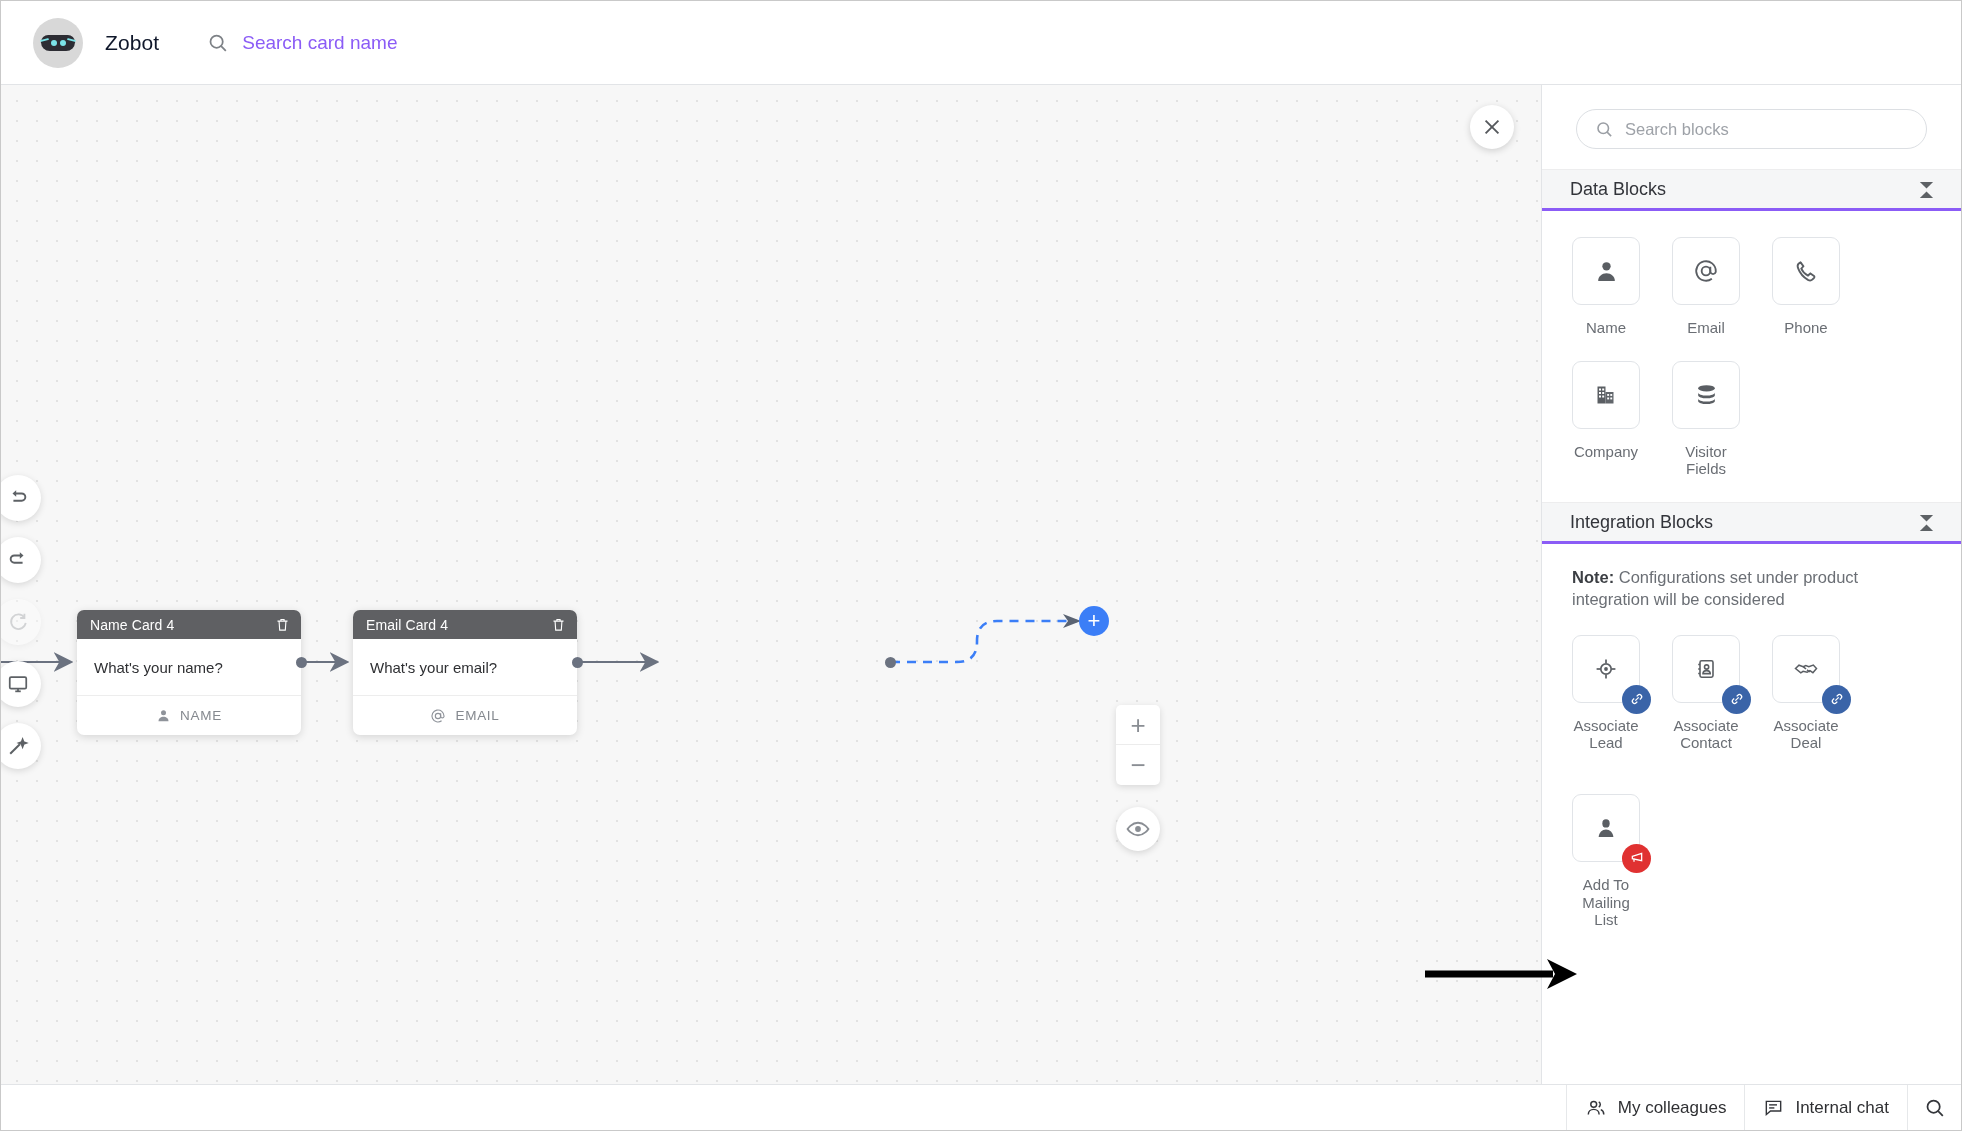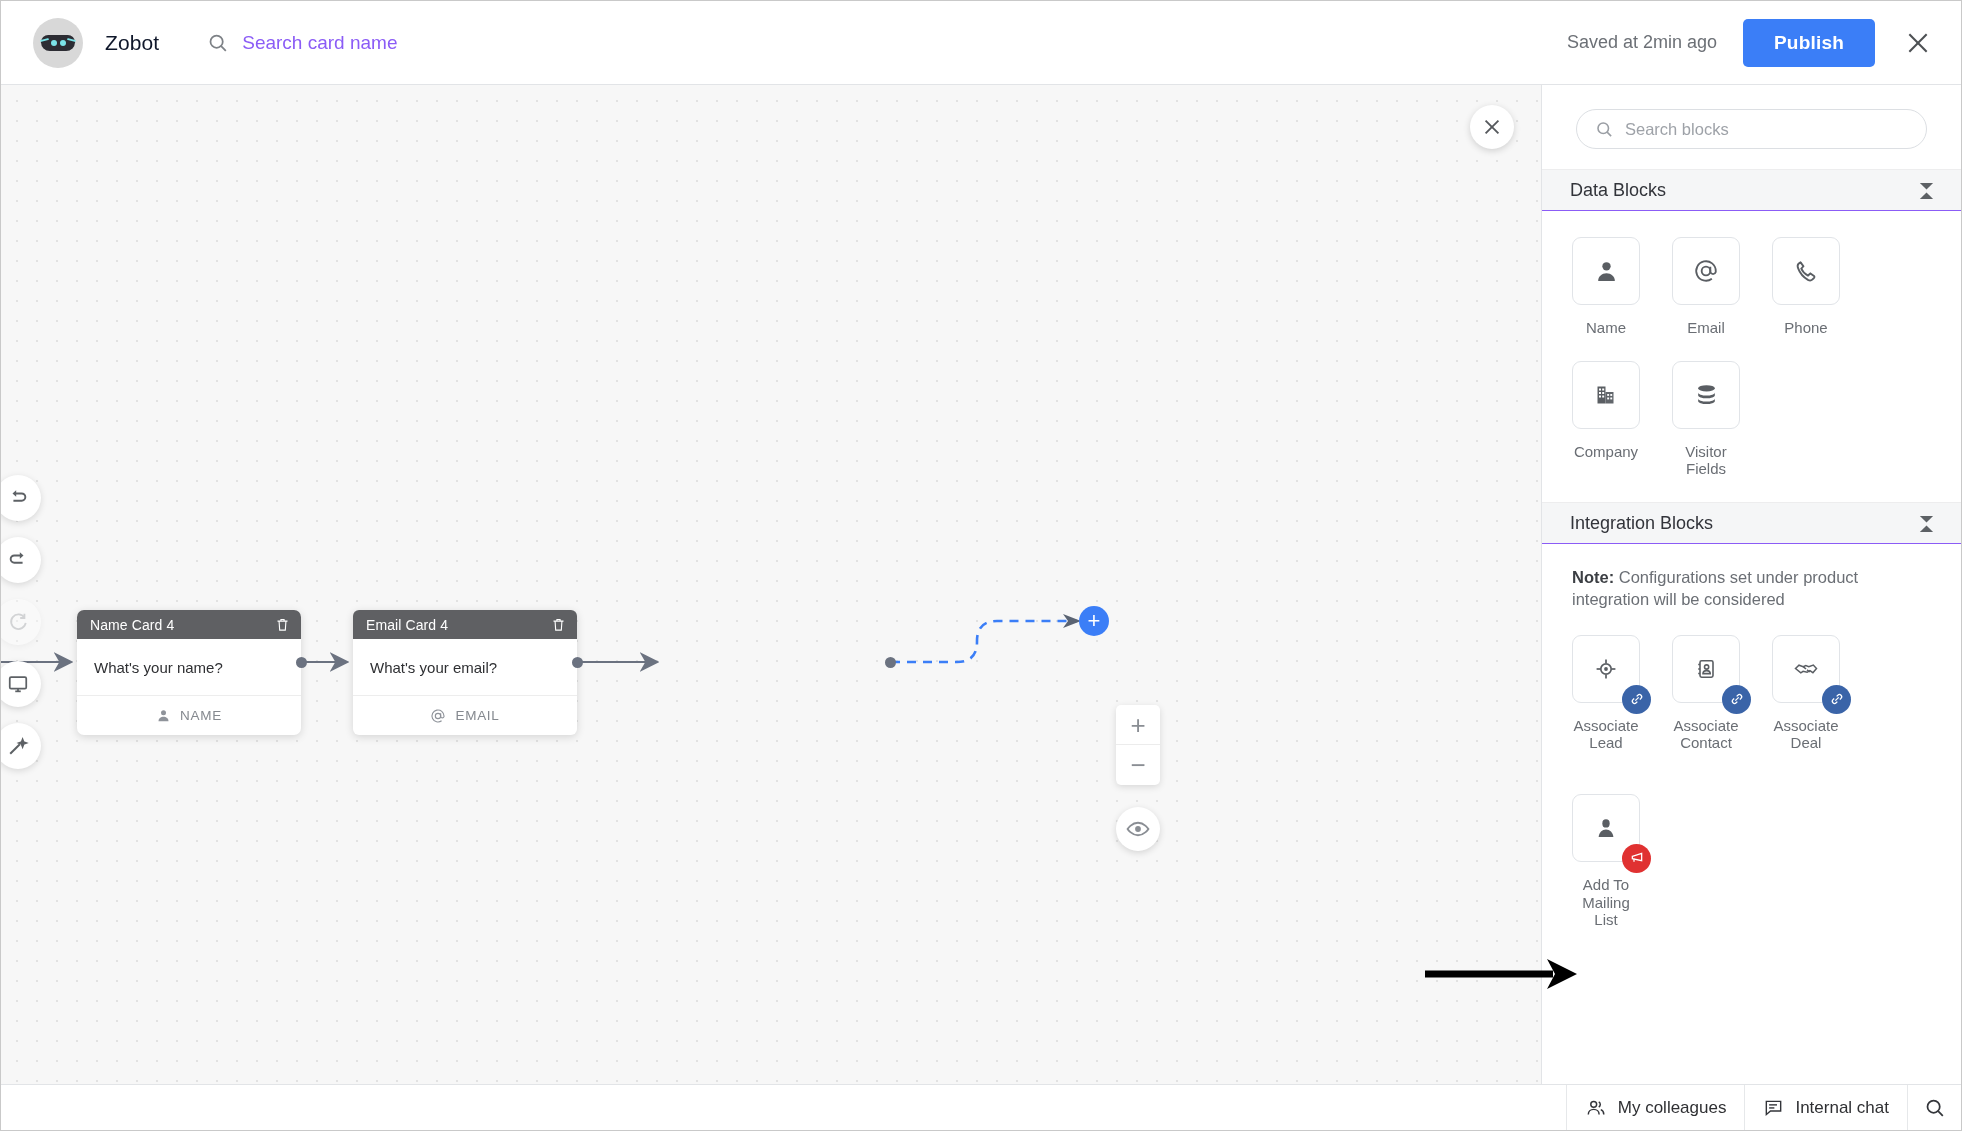--- a/index.html
+++ b/index.html
@@ -176,21 +176,21 @@
     z-index: 30;
   }
   .panel-search-wrap { padding: 24px 34px 20px 34px; }
   .panel-search {
     height: 40px; border: 1px solid #dcdfe3; border-radius: 21px;
     display: flex; align-items: center; gap: 12px; padding: 0 18px;
   }
   .panel-search .ph { font-size: 16.5px; color: #9ea2a8; }
   .section-head {
     height: 42px; background: #f5f6f7;
-    border-top: 1px solid #ededee; border-bottom: 1px solid #8b5cf6;
+    border-top: 1px solid #ededee; border-bottom: 3px solid #8b5cf6;
     display: flex; align-items: center; justify-content: space-between;
     padding: 0 26px 0 28px;
   }
   .section-head .st { font-size: 18px; color: #32343a; }
   .collapse-ic { cursor: pointer; display: flex; }
   .note {
     padding: 22px 30px 6px 30px;
     font-size: 16.5px; color: #6b6f75; line-height: 1.35;
   }
   .note b { color: #3c3f44; }
@@ -251,30 +251,20 @@
       </div>
       <div class="bot-title">Zobot</div>
     </div>
     <div class="head-search">
       <svg width="21" height="21" viewBox="0 0 24 24" fill="none" stroke="#7d8186" stroke-width="2">
         <circle cx="11" cy="11" r="7"></circle>
           <line x1="16.2" y1="16.2" x2="21.5" y2="21.5"></line>
       </svg>
       <span class="ph">Search card name</span>
     </div>
-    <div class="head-right">
-      <span class="saved-text">Saved at 2min ago</span>
-      <button class="publish-btn">Publish</button>
-      <div class="close-head">
-        <svg width="26" height="26" viewBox="0 0 24 24" stroke="#4d5053" stroke-width="1.9">
-          <line x1="4" y1="4" x2="20" y2="20"></line>
-            <line x1="20" y1="4" x2="4" y2="20"></line>
-        </svg>
-      </div>
-    </div>
   </div>
 
   <div class="canvas">
 
     <div class="canvas-close">
       <svg width="22" height="22" viewBox="0 0 24 24" stroke="#55585c" stroke-width="2">
         <line x1="5" y1="5" x2="19" y2="19"></line>
           <line x1="19" y1="5" x2="5" y2="19"></line>
       </svg>
     </div>
@@ -356,21 +346,21 @@
       <div class="cfoot">
         <svg width="15" height="15" viewBox="0 0 24 24" fill="#8f939a">
           <circle cx="12" cy="7.5" r="4"></circle>
             <path d="M4 21c0-4.4 3.6-7 8-7s8 2.6 8 7z"></path>
         </svg>
         <span>NAME</span>
       </div>
     </div>
     <div class="port" style="left:295px; top:572px;"></div>
 
-    <div class="card" style="left:352px; top:525px;border-radius:6px;">
+    <div class="card" style="left:352px; top:525px;">
       <div class="chead">
         <span class="ctitle">Email Card 4</span>
         <svg width="15" height="15" viewBox="0 0 24 24" fill="none" stroke="#ffffff" stroke-width="1.8">
           <path d="M4 6.5h16"></path>
             <path d="M6.5 6.5 7.5 21h9l1-14.5"></path>
             <path d="M9.5 6.5V4h5v2.5"></path>
         </svg>
       </div>
       <div class="cbody">What's your email?</div>
       <div class="cfoot">

